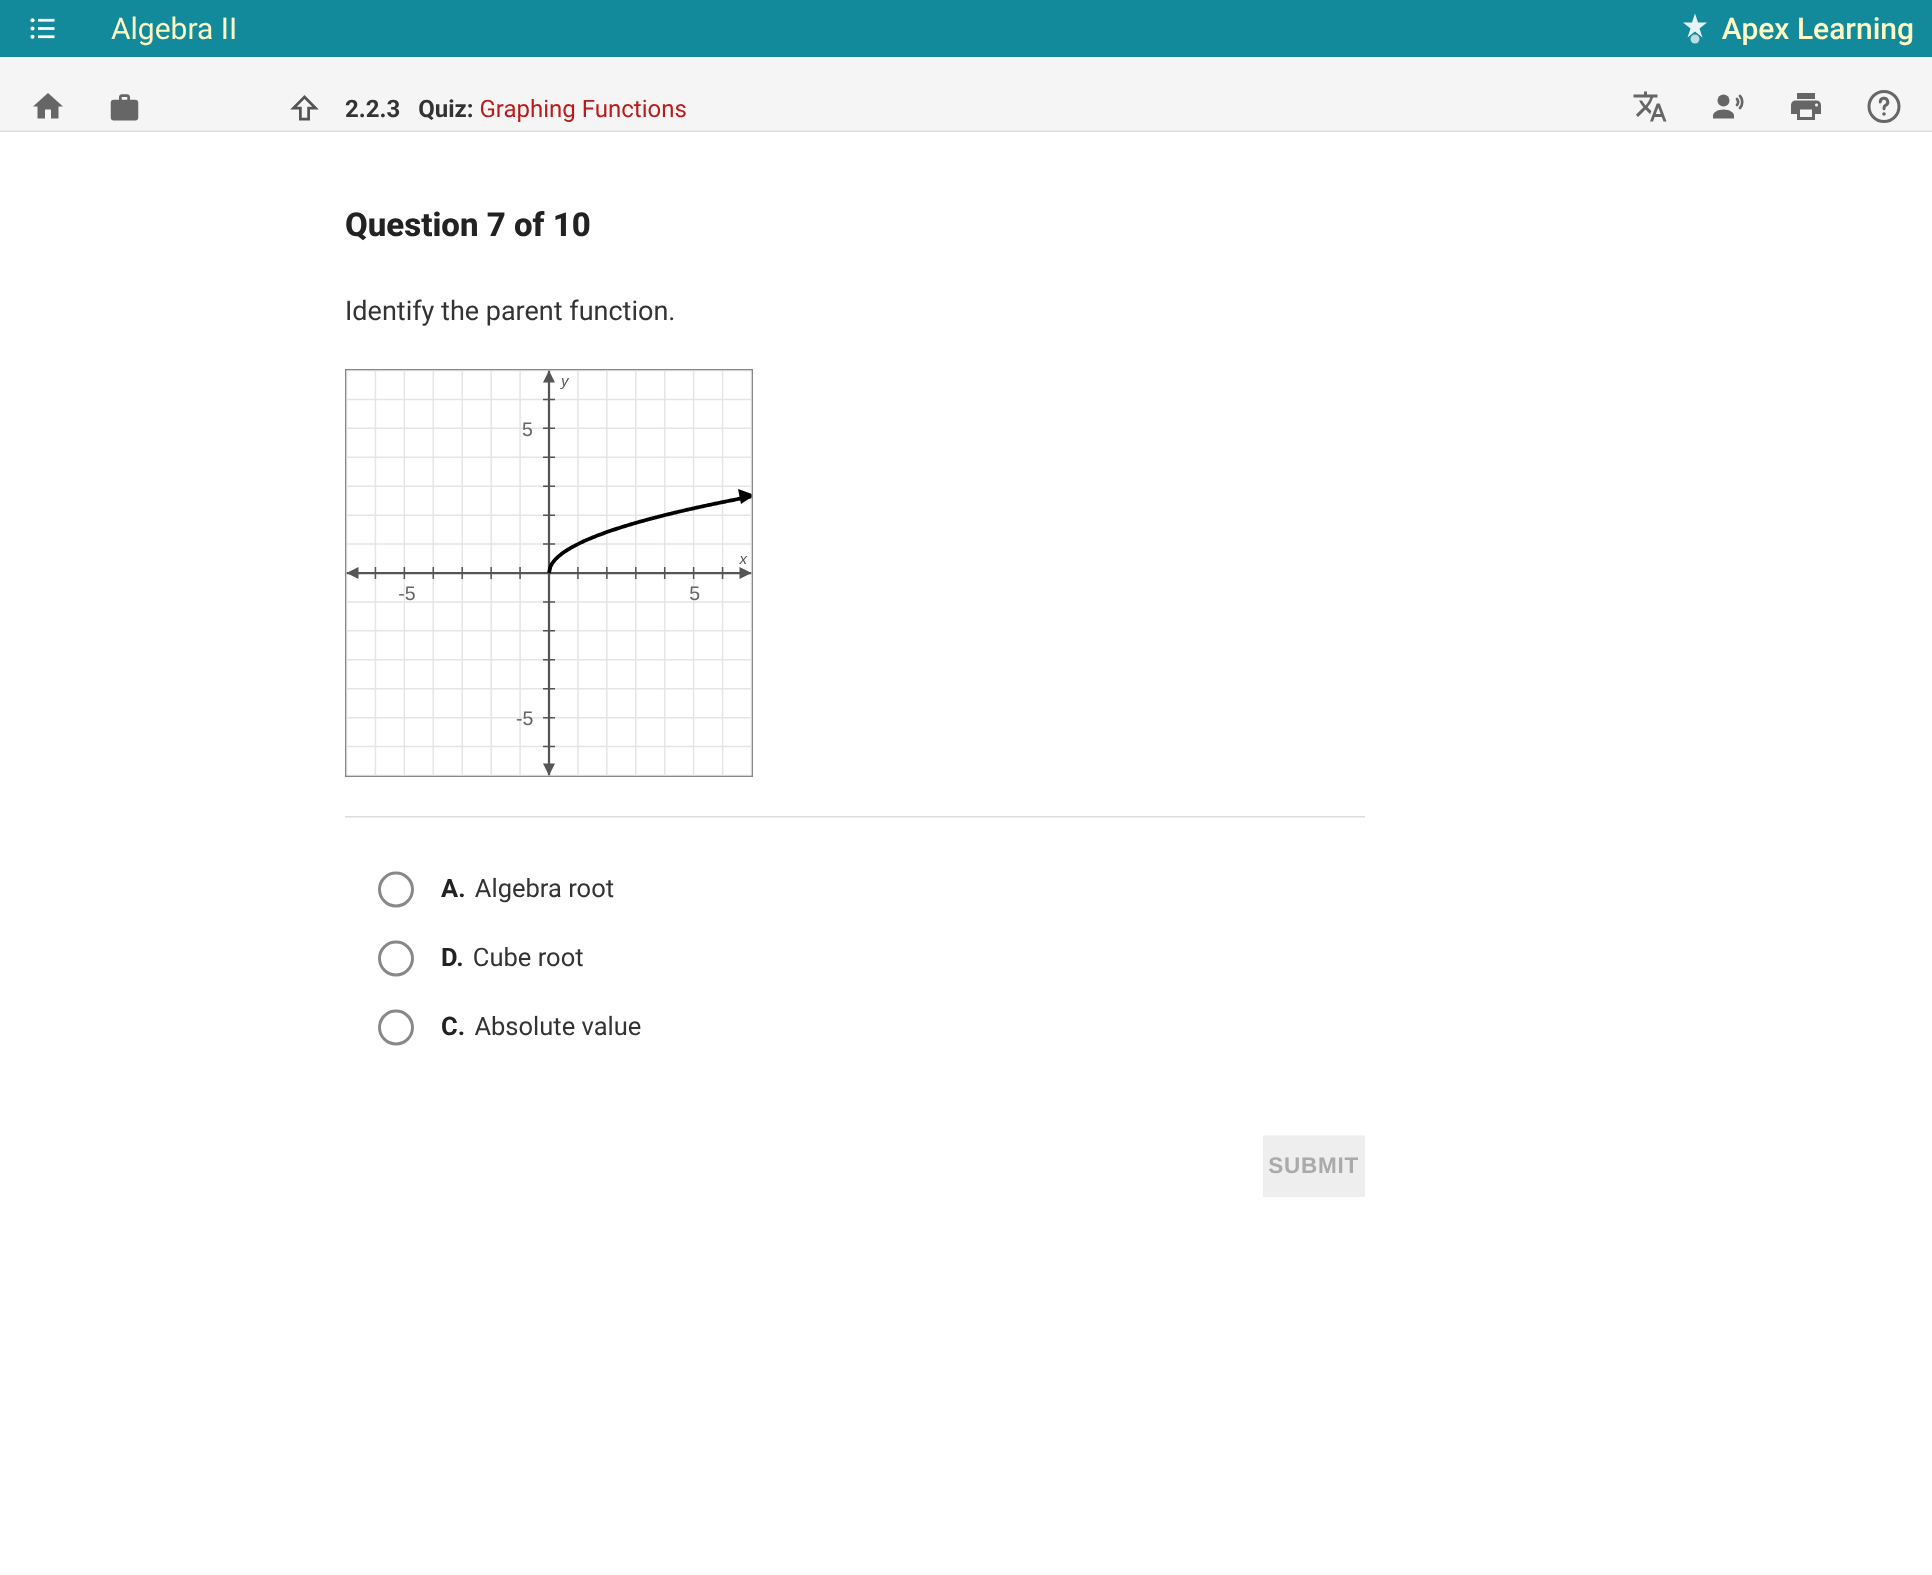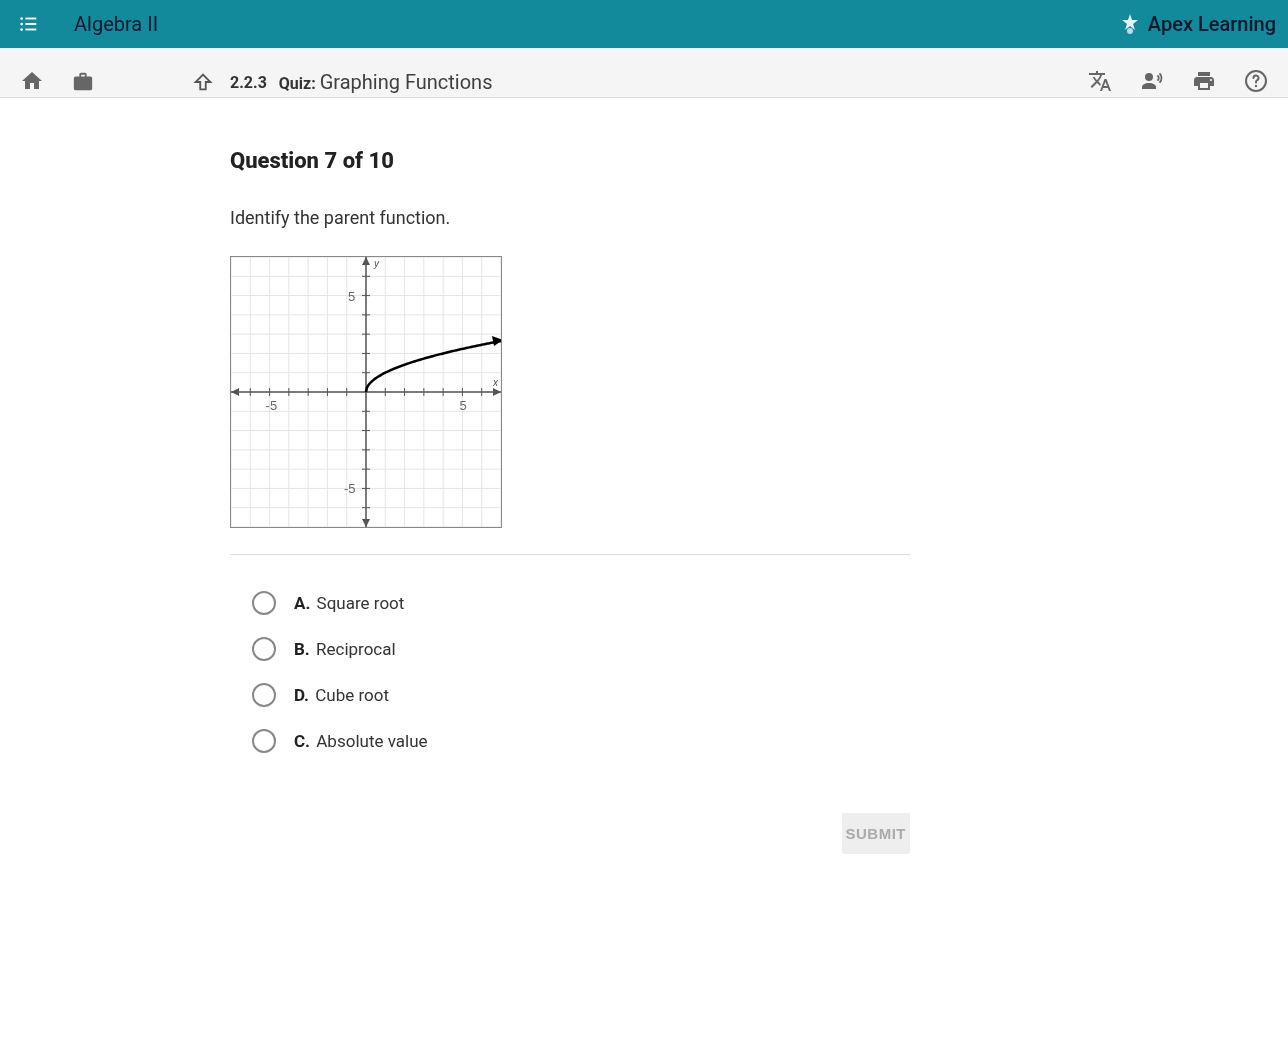--- a/index.html
+++ b/index.html
@@ -4,25 +4,25 @@
   <style>
     * { margin: 0; padding: 0; box-sizing: border-box; }
     body {
       font-family: -apple-system, BlinkMacSystemFont, 'Segoe UI', Roboto, Arial, sans-serif;
       background: #fff;
       color: #333;
     }
     
     .top-header {
       background: #128a9c;
-      height: 48px;
+      height: 38px;
       display: flex;
       align-items: center;
       padding: 0 12px;
-      color: #0f172a;
+      color: #fef9c3;
     }
     .menu-icon-btn {
       background: none;
       border: none;
       cursor: pointer;
       padding: 6px;
       color: #fff;
       display: flex;
       align-items: center;
     }
@@ -67,21 +67,21 @@
     .nav-icon-btn svg { fill: #666; }
     .breadcrumb-group {
       display: flex;
       align-items: center;
       gap: 12px;
       margin-left: 70px;
     }
     .up-arrow { color: #666; }
     .quiz-code { font-weight: 700; font-size: 16px; color: #333; }
     .quiz-label { font-weight: 700; font-size: 16px; color: #333; }
-    .quiz-name { font-size: 20px; color: #404040; }
+    .quiz-name { font-size: 16px; color: #b91c1c; }
     .right-icons {
       margin-left: auto;
       display: flex;
       align-items: center;
       gap: 20px;
     }
     
     .content {
       padding: 50px 0 40px 230px;
     }
@@ -304,25 +304,21 @@
         <path d="M 135 135 L 135.96428571428572 130.6875831862504 L 136.92857142857142 128.90132165538955 L 137.89285714285717 127.53067497517142 L 138.85714285714286 126.37516637250081 L 139.82142857142858 125.35714285714286 L 140.7857142857143 124.43677924811468 L 141.75 123.59041756116503 L 142.71428571428572 122.8026433107791 L 143.67857142857142 122.06274955875122 L 144.64285714285714 121.36294064854513 L 145.60714285714286 120.69733148917263 L 146.57142857142856 120.06134995034282 L 147.5357142857143 119.45136005685282 L 148.5 118.86441377398569 L 149.46428571428572 118.29808149844297 L 150.42857142857144 117.75033274500163 L 151.39285714285714 117.21944997522087 L 152.35714285714286 116.70396496616866 L 153.32142857142856 116.20261090643984 L 154.28571428571428 115.71428571428572 L 155.25000000000003 115.23802352279222 L 156.2142857142857 114.77297221386135 L 157.17857142857144 114.31837550295592 L 158.14285714285714 113.87355849622932 L 159.10714285714286 113.43791593125204 L 160.07142857142858 113.01090251594522 L 161.0357142857143 112.59202492551424 L 162 112.18083512233005 L 162.96428571428572 111.77692474090057 L 163.92857142857142 111.37992033744794 L 164.89285714285717 110.989479346736 L 165.8571428571429 110.60528662155821 L 166.82142857142858 110.2270514554315 L 167.7857142857143 109.85450500850408 L 168.75 109.48739807187715 L 169.71428571428575 109.12549911750244 L 170.67857142857144 108.76859259029592 L 171.64285714285717 108.41647740668313 L 172.60714285714286 108.06896562987419 L 173.57142857142858 107.7258812970903 L 174.5357142857143 107.38705937796703 L 175.50000000000003 107.05234484663464 L 176.46428571428572 106.72159185267071 L 177.42857142857142 106.39466297834531 L 178.39285714285714 106.07142857142858 L 179.3571428571429 105.7517661443726 L 180.32142857142856 105.4355598319708 L 181.28571428571428 105.12269990068563 L 182.24999999999997 104.81308230375285 L 183.21428571428572 104.50660827694776 L 184.17857142857142 104.20318397056246 L 185.1428571428571 103.90272011370558 L 186.10714285714283 103.60513170752202 L 187.07142857142856 103.310337744344 L 188.03571428571425 103.0182609501444 L 188.99999999999997 102.72882754797138 L 189.96428571428567 102.44196704031276 L 190.92857142857142 102.15761200857051 L 191.89285714285708 101.8756979280302 L 192.8571428571428 101.59616299688597 L 193.8214285714285 101.31894797803784 L 194.78571428571425 101.04399605251481 L 195.74999999999994 100.77125268349508 L 196.71428571428564 100.50066549000323 L 197.67857142857136 100.2321841294544 L 198.6428571428571 99.9657601883005 L 199.60714285714278 99.70134708010542 L 200.5714285714285 99.43889995044174 L 201.5357142857142 99.17837558805851 L 202.49999999999994 98.91973234182277 L 203.4642857142856 98.66293004298197 L 204.42857142857133 98.40792993233737 L 205.39285714285705 98.15469459195319 L 206.35714285714278 97.90318788106245 L 207.32142857142847 97.65337487585708 L 208.28571428571416 97.40522181287974 L 209.2499999999999 97.15869603575635 L 210.21428571428564 96.91376594503211 L 211.1785714285713 96.670400950893 L 212.14285714285703 96.42857142857147 L 213.10714285714272 96.18824867625366 L 214.07142857142847 95.94940487531801 L 215.03571428571416 95.71201305274923 L 215.99999999999986 95.47604704558444 L 216.96428571428558 95.2414814672583 L 217.9285714285713 95.00829167572516 L 218.892857142857 94.77645374324405 L 219.85714285714272 94.54594442772276 L 220.8214285714284 94.31674114552271 L 221.78571428571416 94.08882194563552 L 222.74999999999983 93.86216548514707 L 223.71428571428555 93.63675100591183 L 224.67857142857125 93.41255831236492 L 225.642857142857 93.18956775040522 L 226.6071428571427 92.96776018728639 L 227.57142857142838 92.74711699245861 L 228.5357142857141 92.52762001930566 L 229.49999999999986 92.30925158772692 L 230.46428571428552 92.09199446751799 L 231.42857142857125 91.87583186250407 L 232.39285714285694 91.66074739538615 L 233.3571428571427 91.44672509326037 L 234.32142857142836 91.23374937377488 L 235.28571428571408 91.02180503189044 L 236.2499999999998 90.81087722721159 L 237.21428571428552 90.60095147186061 L 238.17857142857122 90.3920136188643 L 239.1428571428569 90.1840498510285 L 240.10714285714263 89.97704667027486 L 241.07142857142838 89.77099088741701 L 242.03571428571405 89.56586961235388 L 242.99999999999977 89.36167024466016 L 243.96428571428547 89.15838046455329 L 244.92857142857122 88.9559882242201 L 245.8928571428569 88.75448173948456 L 246.8571428571426 88.5538494818012 L 247.82142857142833 88.35408017055846 L 248.78571428571405 88.15516276567715 L 249.74999999999974 87.9570864604911 L 250.71428571428547 87.75984067489588 L 251.67857142857116 87.5634150487545 L 252.6428571428569 87.36779943554737 L 253.60714285714258 87.1729838962564 L 254.5714285714283 86.9789586934721 L 255.535714285714 86.78571428571436 L 256.4999999999998 86.5932413219571 L 257.46428571428544 86.4015306363483 L 258.42857142857116 86.2105732431165 L 259.3928571428568 86.0203603316561 L 260.3571428571426 85.8308832617839 L 261.32142857142827 85.64213355915967 L 262.285714285714 85.45410291086313 L 263.2499999999997 85.26678316112205 L 264.21428571428544 85.08016630718447 L 265.1785714285711 84.89424449532896 L 266.1428571428568 84.70901001700821 L 267.10714285714255 84.52445530511937 L 268.07142857142827 84.34057293039723 L 269.03571428571394 84.15735559792438 L 269.99999999999966 83.97479614375436" stroke="#000" stroke-width="2.5" fill="none"></path>
         <polygon points="272,82.97479614375433 261,78.97479614375433 263,88.97479614375433" fill="#000"></polygon>
       </svg>
   </div>
 
   <hr class="divider">
 
   <div class="answers" id="answers-container">
       <div class="answer-row">
         <div class="radio-circle"></div>
-        <span><span class="answer-letter">A.</span><span class="answer-text"> Square root</span></span>
-      </div>
-      <div class="answer-row">
-        <div class="radio-circle"></div>
-        <span><span class="answer-letter">B.</span><span class="answer-text"> Reciprocal</span></span>
+        <span><span class="answer-letter">A.</span><span class="answer-text"> Algebra root</span></span>
       </div>
       <div class="answer-row">
         <div class="radio-circle"></div>
         <span><span class="answer-letter">D.</span><span class="answer-text"> Cube root</span></span>
       </div>
       <div class="answer-row">
         <div class="radio-circle"></div>
         <span><span class="answer-letter">C.</span><span class="answer-text"> Absolute value</span></span>
       </div>
     </div>

